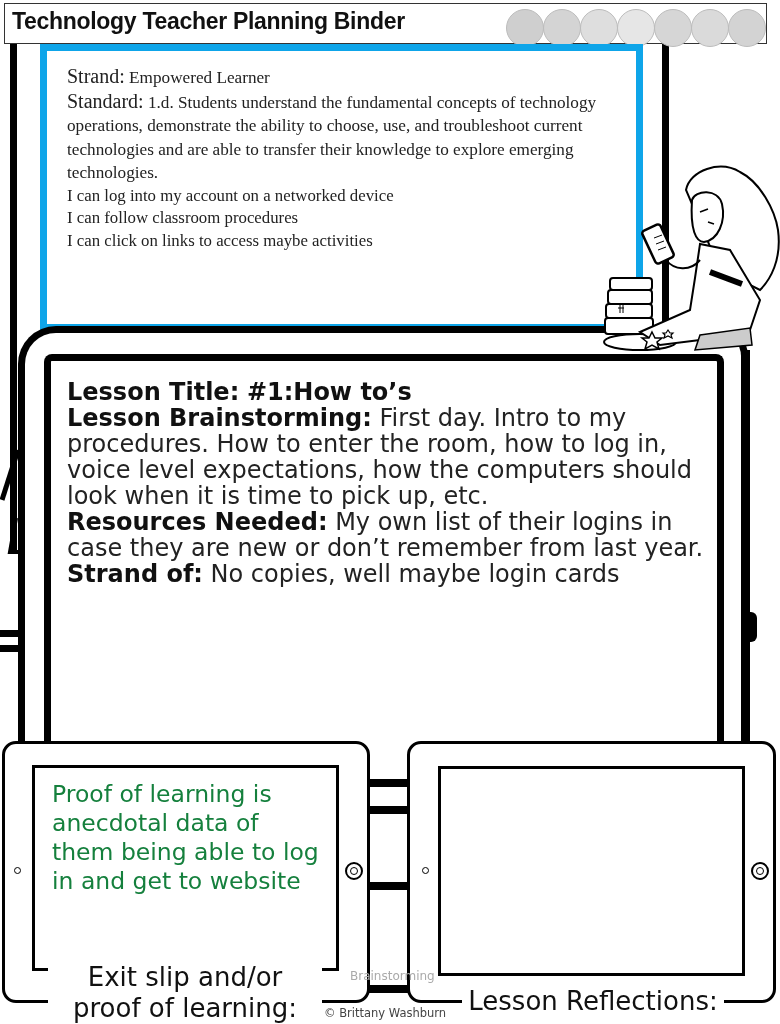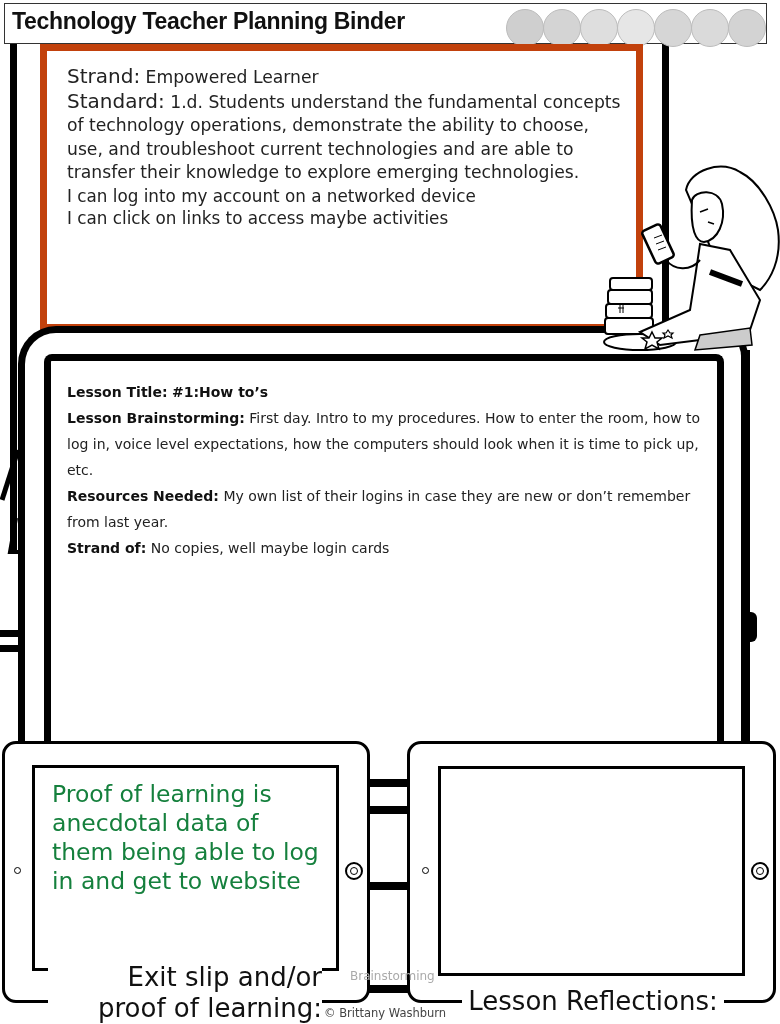--- a/index.html
+++ b/index.html
@@ -11,29 +11,29 @@
   
   .header-bar { left: 4px; top: 3px; width: 763px; height: 41px; border: 1.5px solid #333; background: #fff; }
   .header-title { left: 12px; top: 8px; font-family: "Liberation Sans", sans-serif; font-weight: bold; font-size: 23px; letter-spacing: -0.3px; color: #111; }
   .dots { left: 506px; top: 9px; display: flex; }
   .dot { width: 38px; height: 38px; border-radius: 50%; border: 1.5px solid #bcbcbc; margin-right: -1px; }
 
   
   .bar { background: #000; position: absolute; }
 
   
-  .standards-box { left: 40px; top: 44px; width: 603px; height: 287px; border: 7px solid #c2410c; background: #fff; }
+  .standards-box { left: 40px; top: 44px; width: 603px; height: 287px; border: 7px solid #0ea5e9; background: #fff; font-family: Liberation Serif, serif; }
   .std-content { position: absolute; left: 20px; top: 14px; right: 14px; font-size: 17.2px; line-height: 23.5px; color: #222; }
   .std-label { font-size: 20px; }
   .ican-line { font-size: 16.8px; line-height: 22.5px; }
 
   
   .lesson-outer { left: 18px; top: 326px; width: 730px; height: 440px; border: 7px solid #000; border-radius: 38px 30px 0 0; border-bottom: none; background: #fff; }
   .lesson-inner { left: 44px; top: 354px; width: 680px; height: 410px; border: 7px solid #000; border-bottom: none; border-radius: 8px 8px 0 0; background: #fff; }
-  .lesson-content { position: absolute; left: 16px; top: 18px; right: 12px; font-size: 14px; line-height: 26px; color: #222; }
+  .lesson-content { position: absolute; left: 16px; top: 18px; right: 12px; font-size: 24px; line-height: 26px; color: #222; }
   .bold-label { font-weight: bold; color: #111; }
 
   
   .tablet { border: 3px solid #000; border-radius: 14px; background: #fff; }
   .screen { border: 3px solid #000; background: #fff; }
   .tablet-cam { width: 7px; height: 7px; border: 1.5px solid #000; border-radius: 50%; }
   .tablet-home { width: 18px; height: 18px; border: 2px solid #000; border-radius: 50%; display: flex; align-items: center; justify-content: center; }
   .tablet-home::after { content: ""; width: 6px; height: 6px; border: 1.5px solid #000; border-radius: 50%; }
 
   .proof-text { left: 52px; top: 780px; width: 270px; font-size: 23.5px; line-height: 29px; color: #15803d; }
@@ -75,20 +75,21 @@
   <div class="std-content">
     <div>
       <span class="std-label">Strand:</span>
       <span>Empowered Learner</span>
     </div>
     <div>
       <span class="std-label">Standard:</span>
       <span>1.d. Students understand the fundamental concepts of technology operations, demonstrate the ability to choose, use, and troubleshoot current technologies and are able to transfer their knowledge to explore emerging technologies.</span>
     </div>
     <div class="ican-line">I can log into my account on a networked device</div>
+    <div class="ican-line">I can follow classroom procedures</div>
     <div class="ican-line">I can click on links to access maybe activities</div>
   </div>
 </div>
 
 <div class="abs lesson-outer"></div>
 <div class="abs lesson-inner">
   <div class="lesson-content">
     <div>
       <span class="bold-label">Lesson Title:</span>
       <span class="bold-label">#1:How to’s</span>
@@ -111,21 +112,21 @@
 <div class="bar" style="left:368px; top:779px; width:40px; height:8px;"></div>
 <div class="bar" style="left:368px; top:806px; width:40px; height:8px;"></div>
 <div class="bar" style="left:368px; top:882px; width:40px; height:8px;"></div>
 <div class="bar" style="left:368px; top:985px; width:40px; height:8px;"></div>
 
 <div class="abs tablet" style="left:2px; top:741px; width:368px; height:262px;"></div>
 <div class="abs screen" style="left:32px; top:765px; width:307px; height:206px;"></div>
 <div class="abs tablet-cam" style="left:14px; top:867px;"></div>
 <div class="abs tablet-home" style="left:345px; top:862px;"></div>
 <div class="abs proof-text">Proof of learning is anecdotal data of them being able to log in and get to website</div>
-<div class="abs caption" style="left:48px; top:962px; width:274px; line-height:31px;text-align:right;">
+<div class="abs caption" style="left:48px; top:962px; width:274px; line-height:31px;">
   <div>Exit slip and/or</div>
   <div>proof of learning:</div>
 </div>
 
 <div class="abs tablet" style="left:407px; top:741px; width:369px; height:262px;"></div>
 <div class="abs screen" style="left:438px; top:766px; width:307px; height:210px;"></div>
 <div class="abs tablet-cam" style="left:422px; top:867px;"></div>
 <div class="abs tablet-home" style="left:751px; top:862px;"></div>
 <div class="abs caption" style="left:462px; top:984px; width:262px; line-height:34px;">Lesson Reflections:</div>
 

